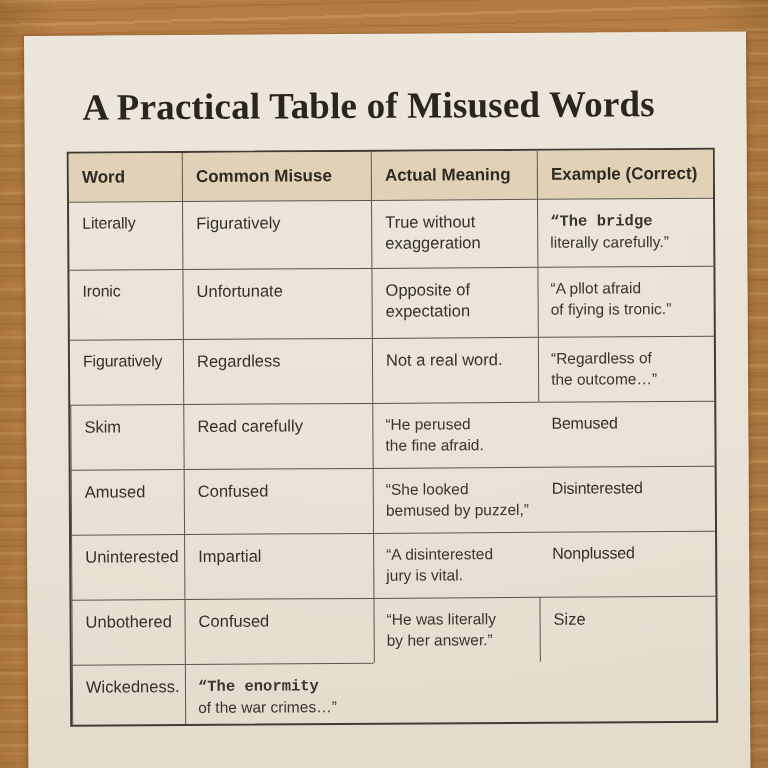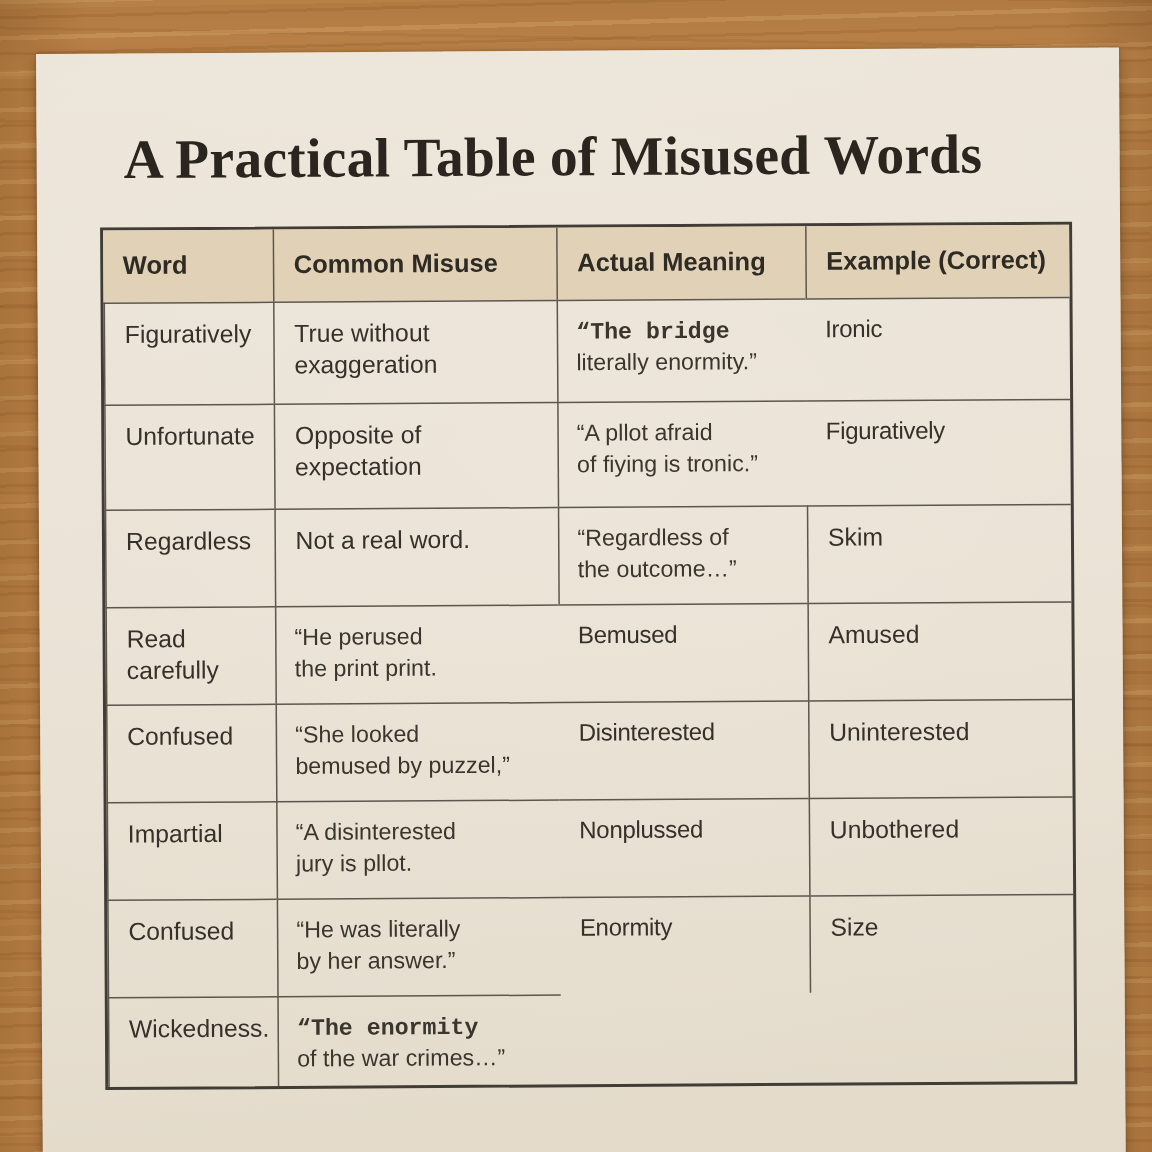--- a/index.html
+++ b/index.html
@@ -64,44 +64,44 @@
 
 <div class="paper">
   <div class="title">A Practical Table of Misused Words</div>
 
   <div class="tbl">
     <div class="cell hdr c0 r0">Word</div>
     <div class="cell hdr c1 r0">Common Misuse</div>
     <div class="cell hdr c2 r0">Actual Meaning</div>
     <div class="cell hdr c3 r0">Example (Correct)</div>
 
+  <div class="cell c0 word">Literally</div>
       <div class="cell c1">Figuratively</div>
       <div class="cell c2 meaning">True without exaggeration</div>
-      <div class="cell c3 example"><span class="b">“The bridge</span><br><span>literally enormity.”</span></div>
+      <div class="cell c3 example"><span class="b">“The bridge</span><br><span>literally carefully.”</span></div>
       <div class="cell c0 word">Ironic</div>
       <div class="cell c1">Unfortunate</div>
       <div class="cell c2 meaning">Opposite of expectation</div>
       <div class="cell c3 example"><span>“A pllot afraid</span><br><span>of fiying is tronic.”</span></div>
       <div class="cell c0 word">Figuratively</div>
       <div class="cell c1">Regardless</div>
       <div class="cell c2 meaning">Not a real word.</div>
       <div class="cell c3 example"><span>“Regardless of</span><br><span>the outcome…”</span></div>
       <div class="cell c1">Skim</div>
       <div class="cell c2 meaning">Read carefully</div>
-      <div class="cell c3 example"><span>“He perused</span><br><span>the print print.</span></div>
+      <div class="cell c3 example"><span>“He perused</span><br><span>the fine afraid.</span></div>
       <div class="cell c0 word">Bemused</div>
       <div class="cell c1">Amused</div>
       <div class="cell c2 meaning">Confused</div>
       <div class="cell c3 example"><span>“She looked</span><br><span>bemused by puzzel,”</span></div>
       <div class="cell c0 word">Disinterested</div>
       <div class="cell c1">Uninterested</div>
       <div class="cell c2 meaning">Impartial</div>
-      <div class="cell c3 example"><span>“A disinterested</span><br><span>jury is pllot.</span></div>
+      <div class="cell c3 example"><span>“A disinterested</span><br><span>jury is vital.</span></div>
       <div class="cell c0 word">Nonplussed</div>
       <div class="cell c1">Unbothered</div>
       <div class="cell c2 meaning">Confused</div>
       <div class="cell c3 example"><span>“He was literally</span><br><span>by her answer.”</span></div>
-      <div class="cell c0 word">Enormity</div>
       <div class="cell c1">Size</div>
       <div class="cell c2 meaning">Wickedness.</div>
       <div class="cell c3 example"><span class="b">“The enormity</span><br><span>of the war crimes…”</span></div>
     </div>
 </div>
 
 </body></html>

